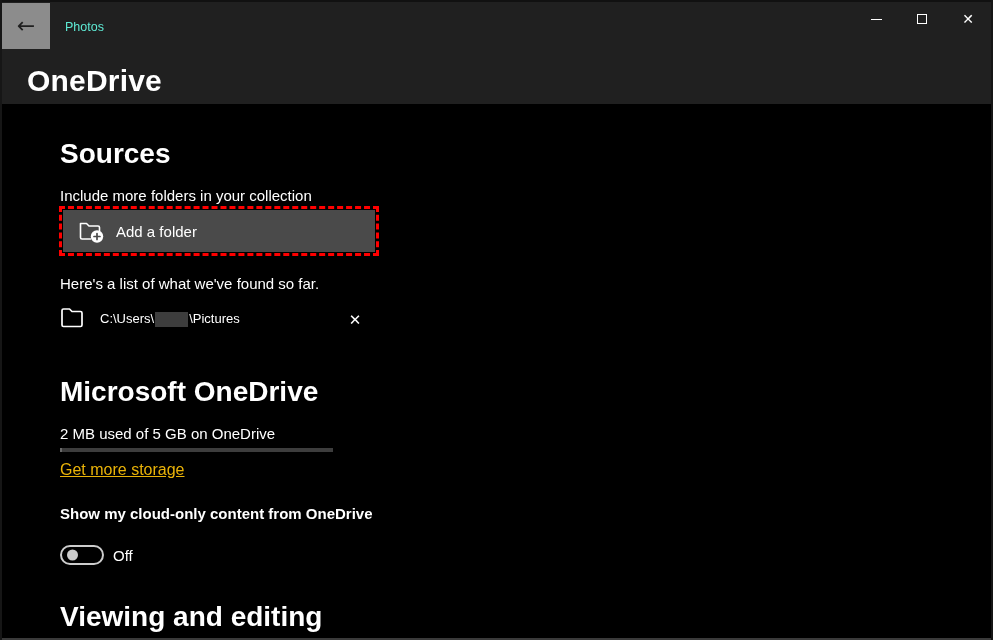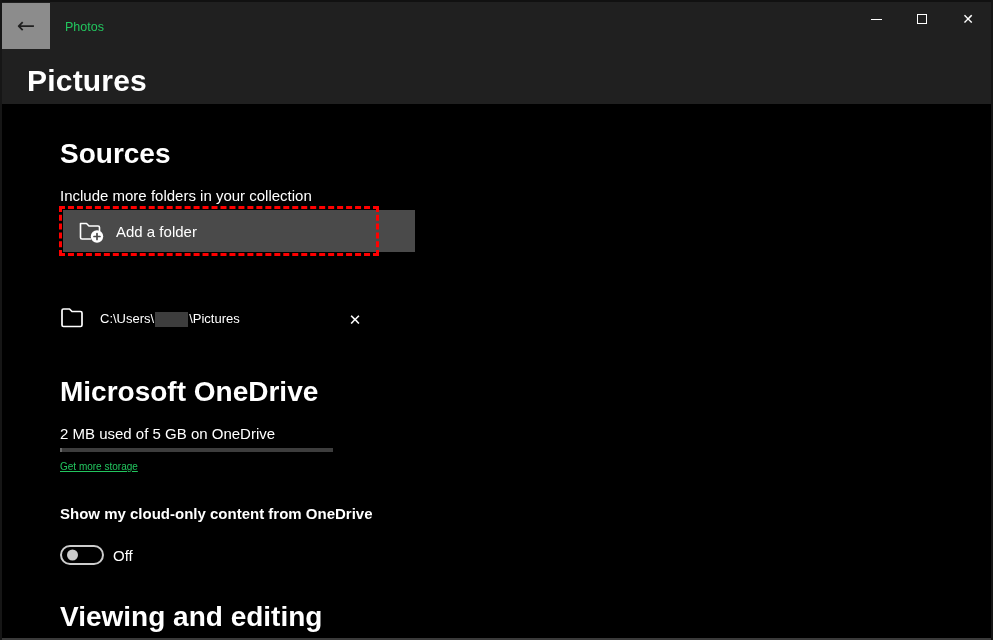--- a/index.html
+++ b/index.html
@@ -40,21 +40,21 @@
     color: #1f1f1f;
     font-size: 22px;
     line-height: 1;
     font-family: "DejaVu Sans", sans-serif;
   }
 
   .app-title {
     position: absolute;
     left: 63px; top: 18px;
     font-size: 12.5px;
-    color: #22c55e;
+    color: #5eead4;
   }
 
   .caption-buttons {
     position: absolute;
     right: 0; top: 0;
     height: 34px;
     display: flex;
   }
   .caption-btn {
     width: 46px; height: 34px;
@@ -119,21 +119,21 @@
     position: absolute;
     left: 24px; top: 102px;
     width: 320px; height: 50px;
     border: 3px dashed #f00;
     pointer-events: none;
     z-index: 5;
   }
   .add-folder-button {
     position: absolute;
     left: 28px; top: 106px;
-    width: 352px; height: 42px;
+    width: 312px; height: 42px;
     background: #4a4a4a;
     display: flex;
     align-items: center;
     cursor: pointer;
   }
   .add-folder-button .icon-wrap {
     margin-left: 15px;
     width: 27px; height: 25px;
     display: flex; align-items: center; justify-content: center;
   }
@@ -188,22 +188,22 @@
   }
   .progress-fill {
     position: absolute;
     left: 0; top: 0;
     height: 4px; width: 2px;
     background: #6a6a6a;
   }
   .storage-link {
     position: absolute;
     left: 25px; top: 357px;
-    font-size: 10px;
-    color: #22c55e;
+    font-size: 16px;
+    color: #eab308;
     text-decoration: underline;
     cursor: pointer;
   }
 
   
   .toggle-row { position: absolute; left: 0; top: 440px; width: 200px; height: 24px; }
   .toggle-switch {
     position: absolute;
     left: 25px; top: 1px;
     width: 44px; height: 20px;
@@ -254,40 +254,41 @@
         <span class="minimize-glyph"></span>
       </div>
       <div class="caption-btn">
         <span class="maximize-glyph"></span>
       </div>
       <div class="caption-btn">
         <span class="close-glyph">✕</span>
       </div>
     </div>
 
-    <div class="page-title">Pictures</div>
+    <div class="page-title">OneDrive</div>
   </div>
 
   <div class="content">
 
     <div class="section-heading h-sources">Sources</div>
     <div class="body-text t-include">Include more folders in your collection</div>
 
     <div class="add-folder-button">
       <span class="icon-wrap">
         <svg width="27" height="25" viewBox="0 0 27 25">
           <path d="M2.5 4.5 h6 l2.5 2.5 h9 a1.5 1.5 0 0 1 1.5 1.5 v4.5 M2.5 4.5 v14 a1.5 1.5 0 0 0 1.5 1.5 h8.5" fill="none" stroke="#ffffff" stroke-width="1.6" stroke-linecap="round" stroke-linejoin="round"></path>
           <circle cx="19" cy="17.5" r="6.2" fill="#ffffff"></circle>
           <path d="M19 14.5 v6 M16 17.5 h6" stroke="#4a4a4a" stroke-width="1.7" stroke-linecap="round"></path>
         </svg>
       </span>
       <span class="btn-label">Add a folder</span>
     </div>
     <div class="annotation-box"></div>
 
+    <div class="body-text t-list">Here's a list of what we've found so far.</div>
 
     <div class="folder-row">
       <span class="folder-icon-wrap">
         <svg width="25" height="24" viewBox="0 0 25 24">
           <path d="M2 4.5 a1.5 1.5 0 0 1 1.5 -1.5 h6 l2.5 2.5 h8.5 a1.5 1.5 0 0 1 1.5 1.5 v12 a1.5 1.5 0 0 1 -1.5 1.5 h-17 a1.5 1.5 0 0 1 -1.5 -1.5 z" fill="none" stroke="#ffffff" stroke-width="1.7" stroke-linejoin="round"></path>
         </svg>
       </span>
       <span class="folder-path"><span>C:\Users\</span><span class="redaction-box"></span><span>\Pictures</span></span>
       <span class="remove-folder-button">
         <span>✕</span>

